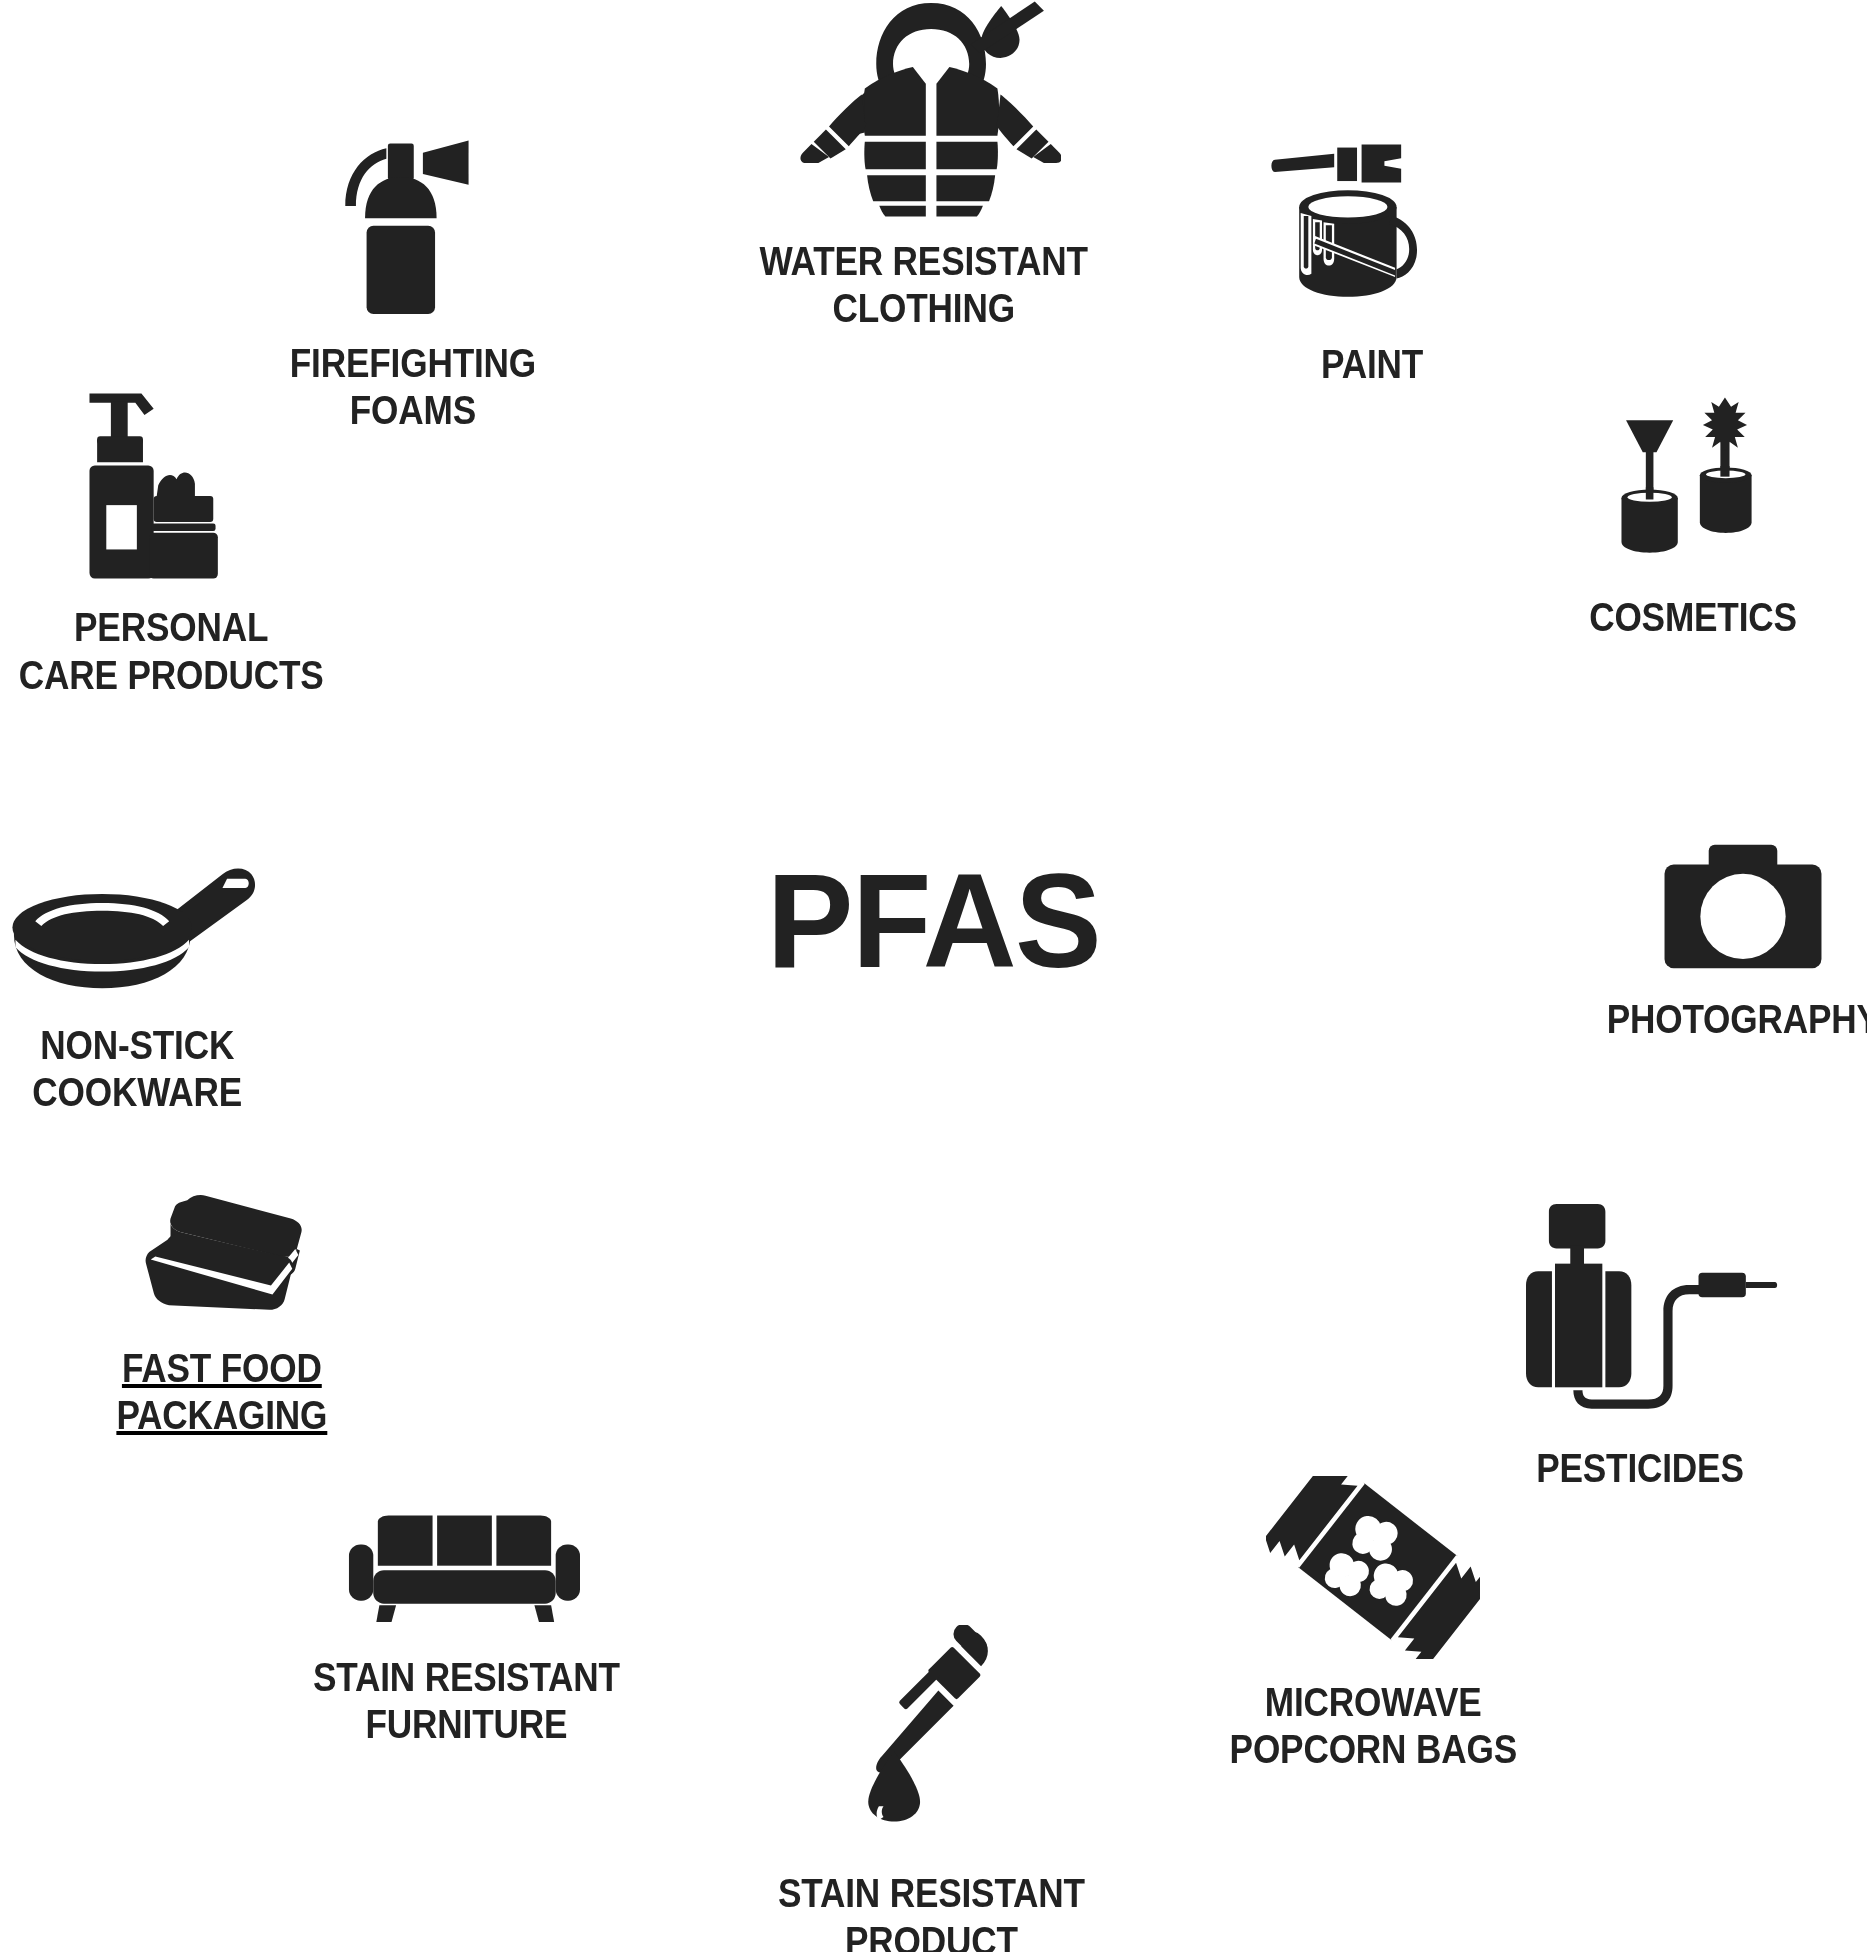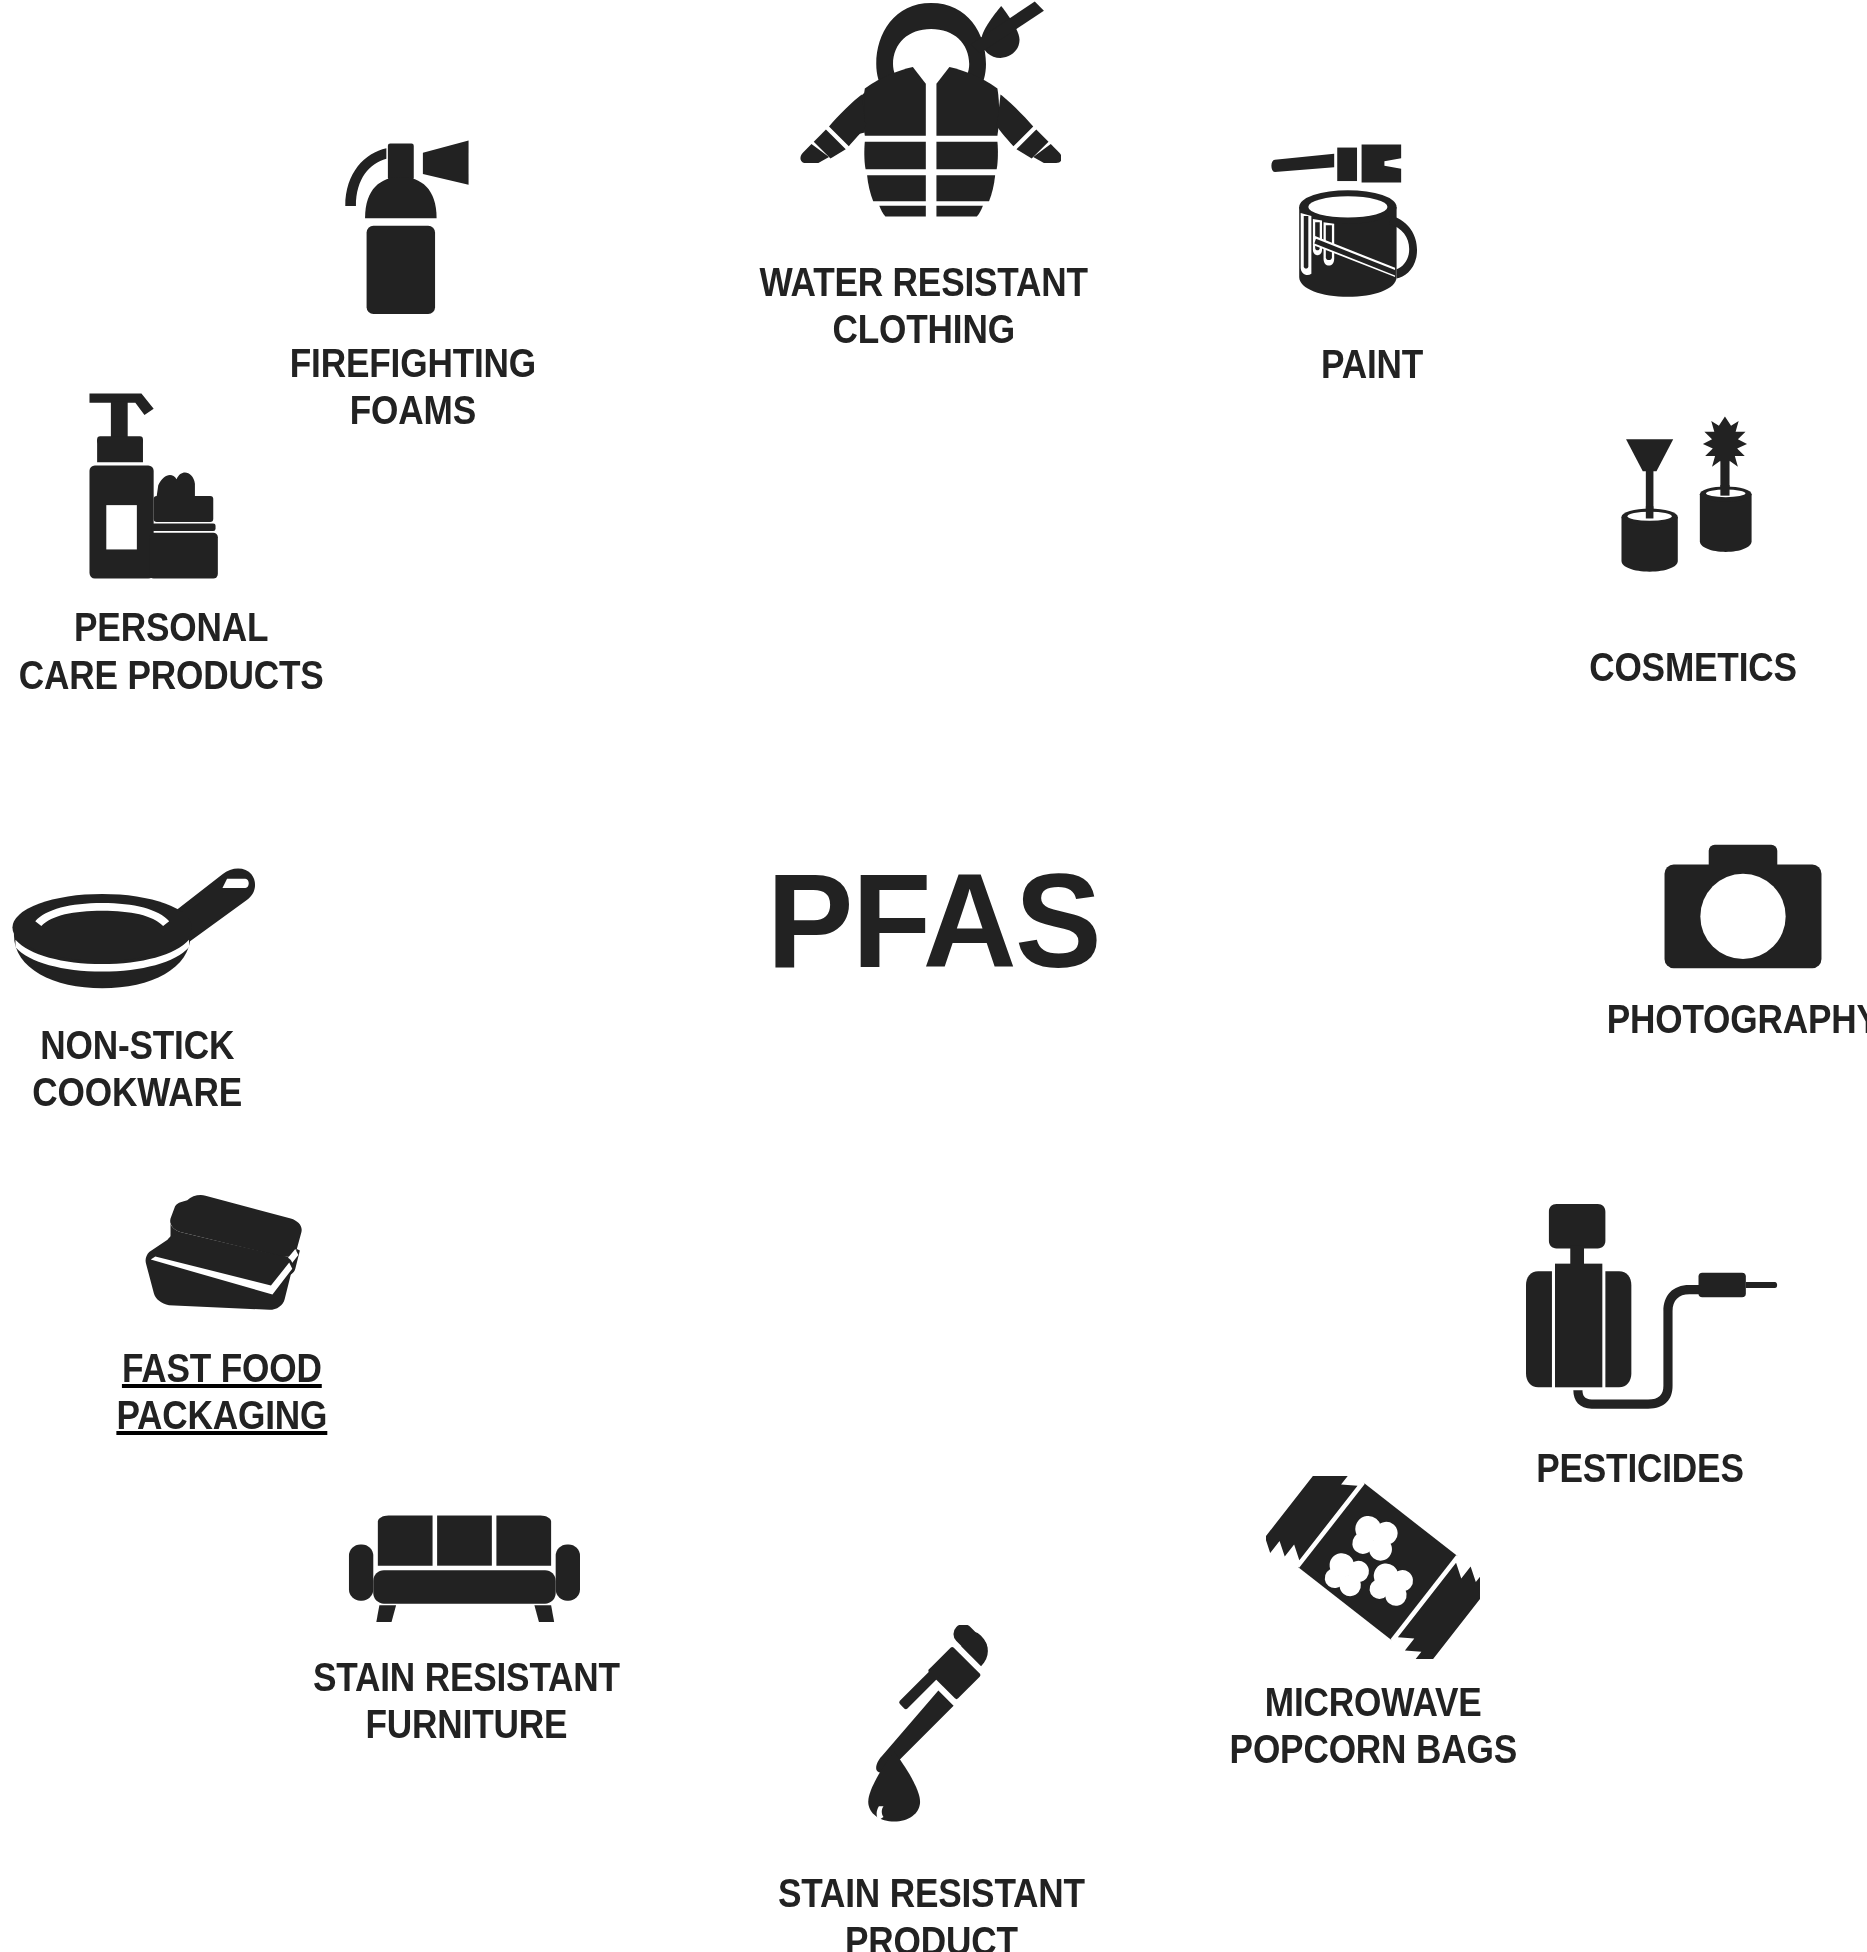--- a/index.html
+++ b/index.html
@@ -52,27 +52,27 @@
     line-height:1;
     color:#222222;
     letter-spacing:-1.5px;
     transform:scaleX(0.97);
   }
 
   
   #n-firefighting     { left:253px;  top:139px;  width:320px; }
   #n-firefighting .label { font-size:40px; margin-top:26px; }
 
-  #n-clothing         { left:725px;  top:0px;    width:397px;gap:21px; }
+  #n-clothing         { left:725px;  top:0px;    width:397px; }
   #n-clothing .label  { font-size:40px; margin-top:17px; }
 
   #n-paint            { left:1243px; top:143px;  width:259px; }
   #n-paint .label     { font-size:40px; margin-top:23px; }
 
-  #n-cosmetics        { left:1533px; top:415px;  width:320px;gap:31px; }
+  #n-cosmetics        { left:1533px; top:396px;  width:320px; }
   #n-cosmetics .label { font-size:40px; margin-top:23px; }
 
   #n-personal         { left:0px;    top:389px;  width:343px; }
   #n-personal .label  { font-size:40px; margin-top:24.4px; }
 
   #n-photography      { left:1617px; top:843px; width:252px; }
   #n-photography .label { font-size:40px; margin-top:23px; }
 
   #n-cookware         { left:0px;    top:862px; width:275px; }
   #n-cookware .label  { font-size:40px; margin-top:23px; }

